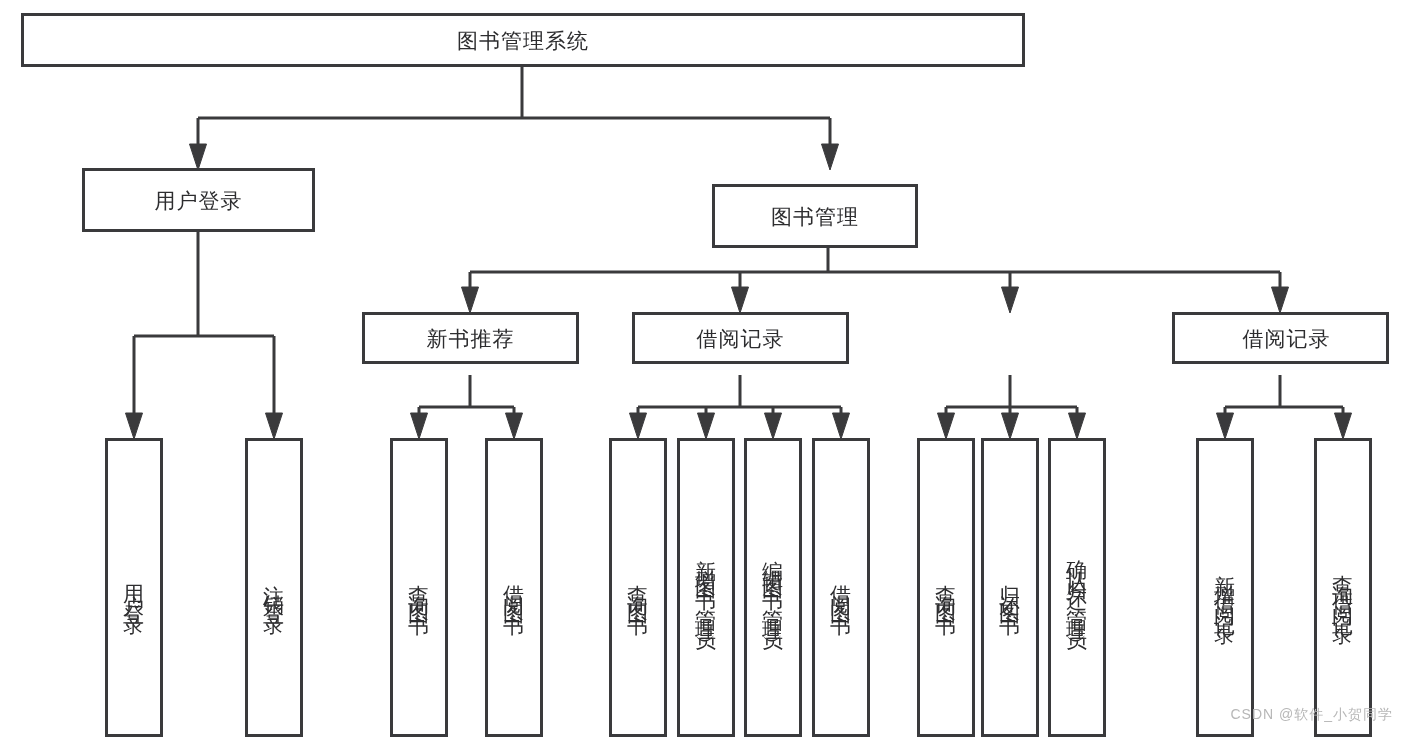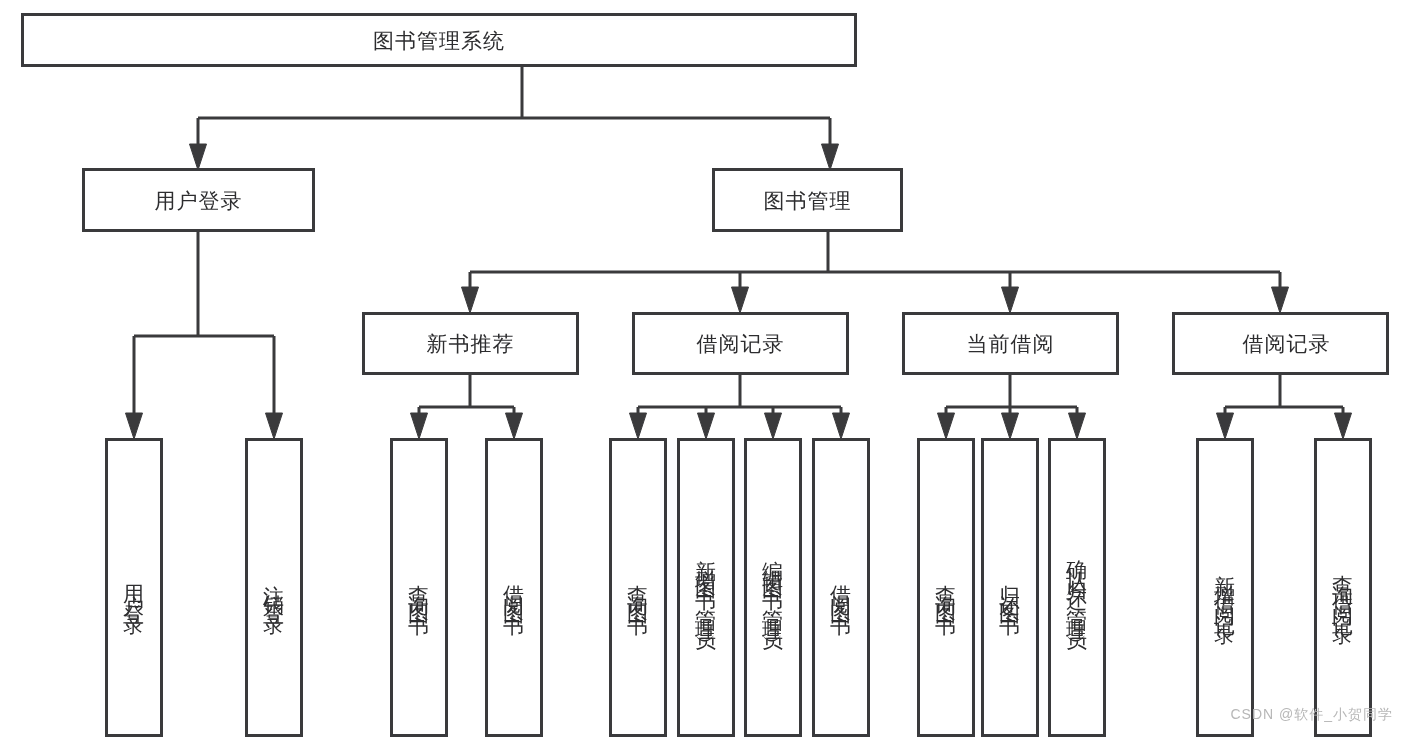--- a/index.html
+++ b/index.html
@@ -32,26 +32,26 @@
     line-height: 1;
   }
   .h-box { letter-spacing: 1px; }
   .v-box {
     writing-mode: vertical-rl;
     text-orientation: mixed;
     letter-spacing: 10px;
     font-size: 21px;
   }
   
-  .n-root  { left: 21px;  top: 13px;  width: 836px; height: 54px; }
+  .n-root  { left: 21px;  top: 13px;  width: 1004px; height: 54px; }
   
   .n-login { left: 82px;  top: 168px; width: 233px; height: 64px; }
-  .n-mgmt  { left: 712px; top: 168px; width: 191px; height: 64px; }
+  .n-mgmt  { left: 712px; top: 184px; width: 206px; height: 64px; }
   
-  .sec     { top: 312px; width: 217px; height: 63px; }
+  .sec     { top: 312px; width: 217px; height: 52px; }
   .n-sec0  { left: 362px; }
   .n-sec1  { left: 632px; }
   .n-sec2  { left: 902px; }
   .n-sec3  { left: 1172px; padding-left: 12px; }
   
   .leaf    { top: 438px; width: 58px; height: 299px; }
   .l-a0 { left: 105px; }  .l-a1 { left: 245px; }
   .l-b0 { left: 390px; }  .l-b1 { left: 485px; }
   .l-c0 { left: 609px; }  .l-c1 { left: 677px; }  .l-c2 { left: 744px; }  .l-c3 { left: 812px; }
   .l-d0 { left: 917px; }  .l-d1 { left: 981px; }  .l-d2 { left: 1048px; }
@@ -109,21 +109,20 @@
     </g>
   </svg>
 
   <div class="box h-box n-root">图书管理系统</div>
 
   <div class="box h-box n-login">用户登录</div>
   <div class="box h-box n-mgmt">图书管理</div>
 
   <div class="box h-box sec n-sec0">新书推荐</div>
   <div class="box h-box sec n-sec1">借阅记录</div>
-  <div class="box h-box sec n-sec2">当前借阅</div>
   <div class="box h-box sec n-sec3">借阅记录</div>
 
   <div class="box v-box leaf l-a0">用户登录</div>
   <div class="box v-box leaf l-a1">注销登录</div>
 
   <div class="box v-box leaf l-b0">查询图书</div>
   <div class="box v-box leaf l-b1">借阅图书</div>
 
   <div class="box v-box leaf l-c0">查询图书</div>
   <div class="box v-box leaf l-c1">新增图书（管理员）</div>

